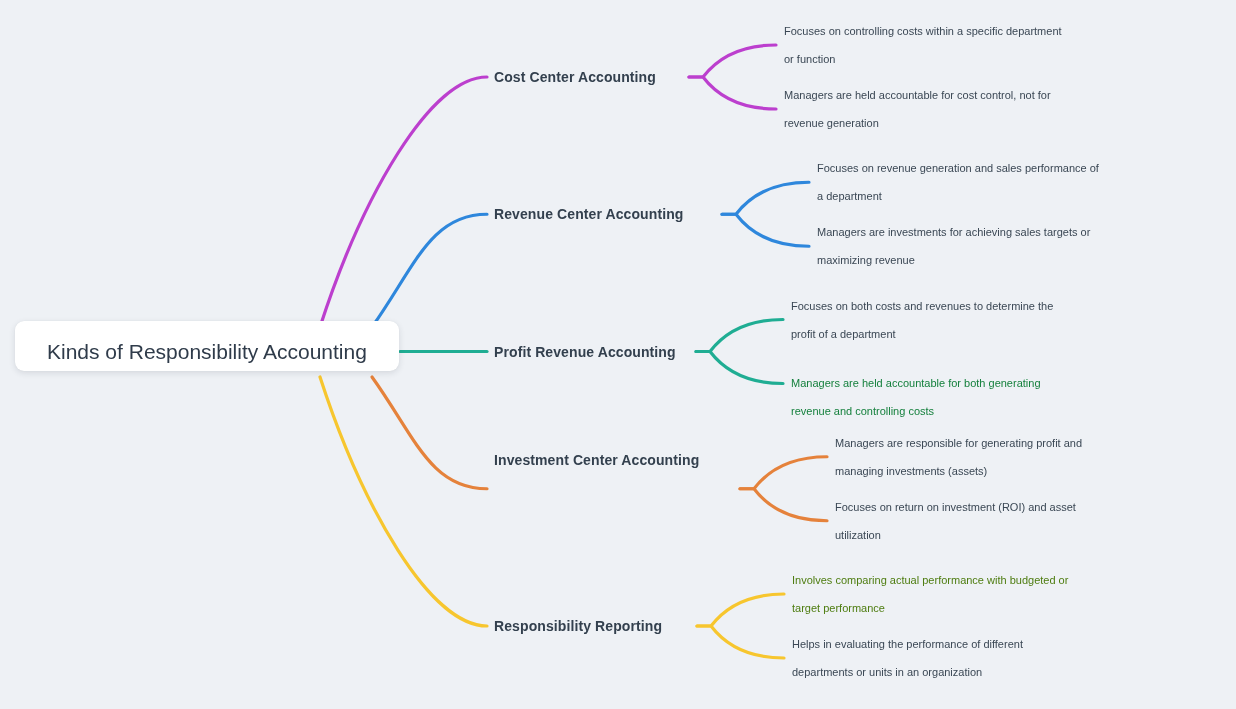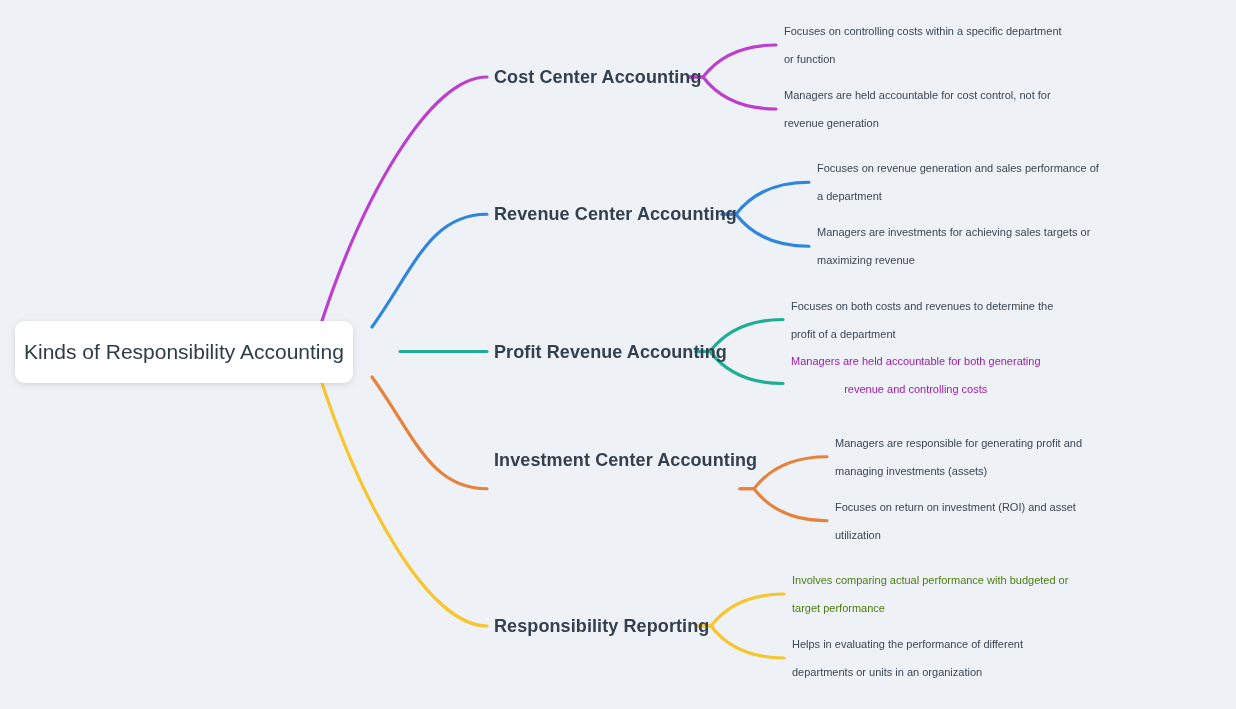--- a/index.html
+++ b/index.html
@@ -13,34 +13,34 @@
   }
   svg.links {
     position: absolute;
     left: 0; top: 0;
     width: 1236px; height: 709px;
   }
   .root-node {
     position: absolute;
     left: 15px;
     top: 321px;
-    height: 62px;
+    height: 50px;
     line-height: 62px;
-    padding: 0 9px;
+    padding: 0 32px;
     background: #ffffff;
     border-radius: 9px;
     box-shadow: 0 2px 6px rgba(30, 45, 60, 0.12), 0 0 1px rgba(30,45,60,0.08);
     font-size: 21px;
     color: #2F3B4A;
     white-space: nowrap;
   }
   .topic {
     position: absolute;
     transform: translateY(-50%);
-    font-size: 18px;
+    font-size: 14px;
     font-weight: 700;
     color: #33404E;
     white-space: nowrap;
     letter-spacing: 0.1px;
   }
   .leaf {
     position: absolute;
     transform: translateY(-50%);
     font-size: 11px;
     line-height: 28px;
@@ -79,21 +79,21 @@
       <div class="leaf" style="left: 784px; top: 109px; color: rgb(58, 71, 84);">Managers are held accountable for cost control, not for
 revenue generation</div>
       <div class="topic" style="left: 494px; top: 214.25px; color: rgb(51, 64, 78);">Revenue Center Accounting</div>
       <div class="leaf" style="left: 817px; top: 182.25px; color: rgb(58, 71, 84);">Focuses on revenue generation and sales performance of
 a department</div>
       <div class="leaf" style="left: 817px; top: 246.25px; color: rgb(58, 71, 84);">Managers are investments for achieving sales targets or
 maximizing revenue</div>
       <div class="topic" style="left: 494px; top: 351.5px; color: rgb(51, 64, 78);">Profit Revenue Accounting</div>
       <div class="leaf" style="left: 791px; top: 319.5px; color: rgb(58, 71, 84);">Focuses on both costs and revenues to determine the
 profit of a department</div>
-      <div class="leaf" style="left: 791px; top: 375px; color: #a21caf; text-align: center;">Managers are held accountable for both generating
+      <div class="leaf" style="left: 791px; top: 397px; color: #15803d;">Managers are held accountable for both generating
 revenue and controlling costs</div>
       <div class="topic" style="left: 494px; top: 460px; color: rgb(51, 64, 78);">Investment Center Accounting</div>
       <div class="leaf" style="left: 835px; top: 456.75px; color: rgb(58, 71, 84);">Managers are responsible for generating profit and
 managing investments (assets)</div>
       <div class="leaf" style="left: 835px; top: 520.75px; color: rgb(58, 71, 84);">Focuses on return on investment (ROI) and asset
 utilization</div>
       <div class="topic" style="left: 494px; top: 626px; color: rgb(51, 64, 78);">Responsibility Reporting</div>
       <div class="leaf" style="left: 792px; top: 594px; color: #4d7c0f;">Involves comparing actual performance with budgeted or
 target performance</div>
       <div class="leaf" style="left: 792px; top: 658px; color: rgb(58, 71, 84);">Helps in evaluating the performance of different

